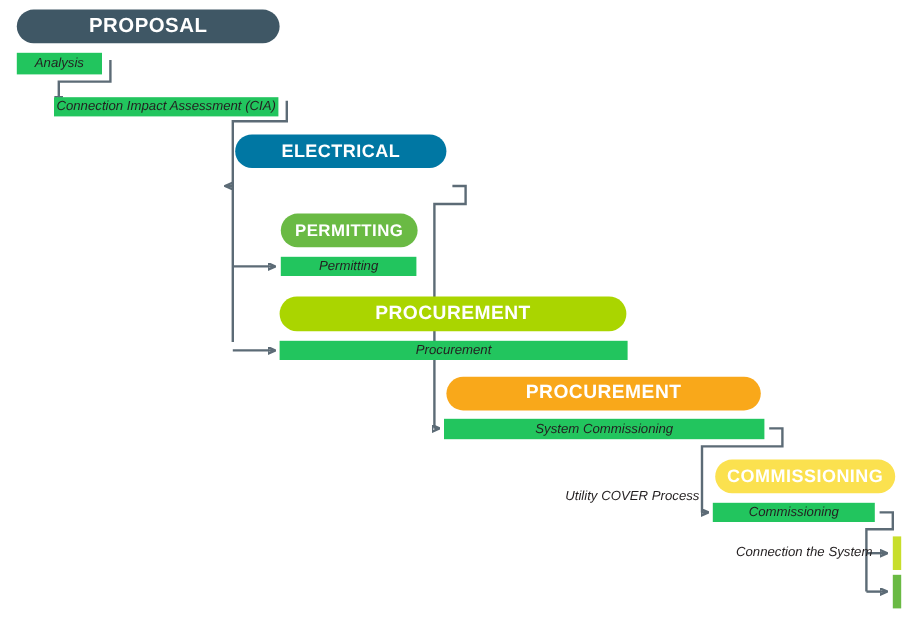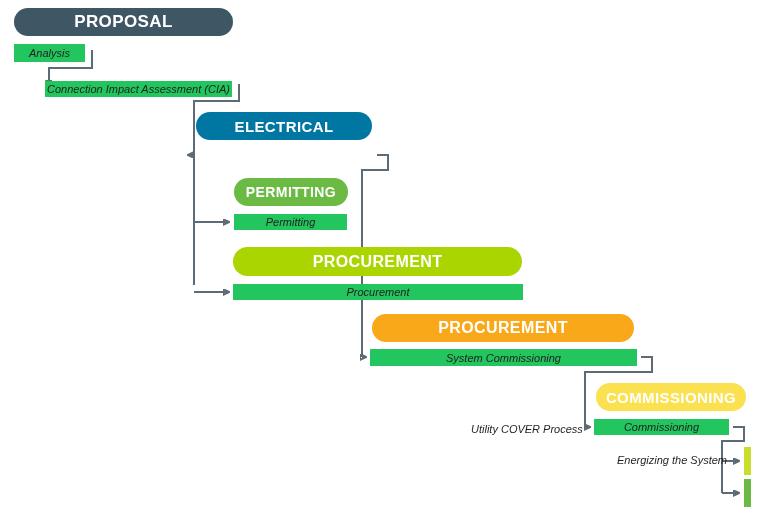--- a/index.html
+++ b/index.html
@@ -128,22 +128,22 @@
 
   <div class="task" style="left:370px;top:349px;width:267px;height:17px;">
     <span>System Commissioning</span>
   </div>
 
   <div class="task" style="left:594px;top:419px;width:135px;height:16px;">
     <span>Commissioning</span>
   </div>
 
 
-  <div class="note" style="left:471px;top:423px;">Utility COVER Process</div>
+  <div class="note" style="left:471px;top:408px;">Utility COVER Process</div>
 
-  <div class="note right" style="left:515px;top:454px;width:212px;">Energizing the System</div>
+  <div class="note right" style="left:515px;top:454px;width:212px;">Connection the System</div>
 
 
   <div class="chip" style="left:744px;top:447px;width:7px;height:28px;background:#c8de2b;"></div>
 
   <div class="chip" style="left:744px;top:479px;width:7px;height:28px;background:#6aba44;"></div>
 
 </div>
 
 </body></html>

